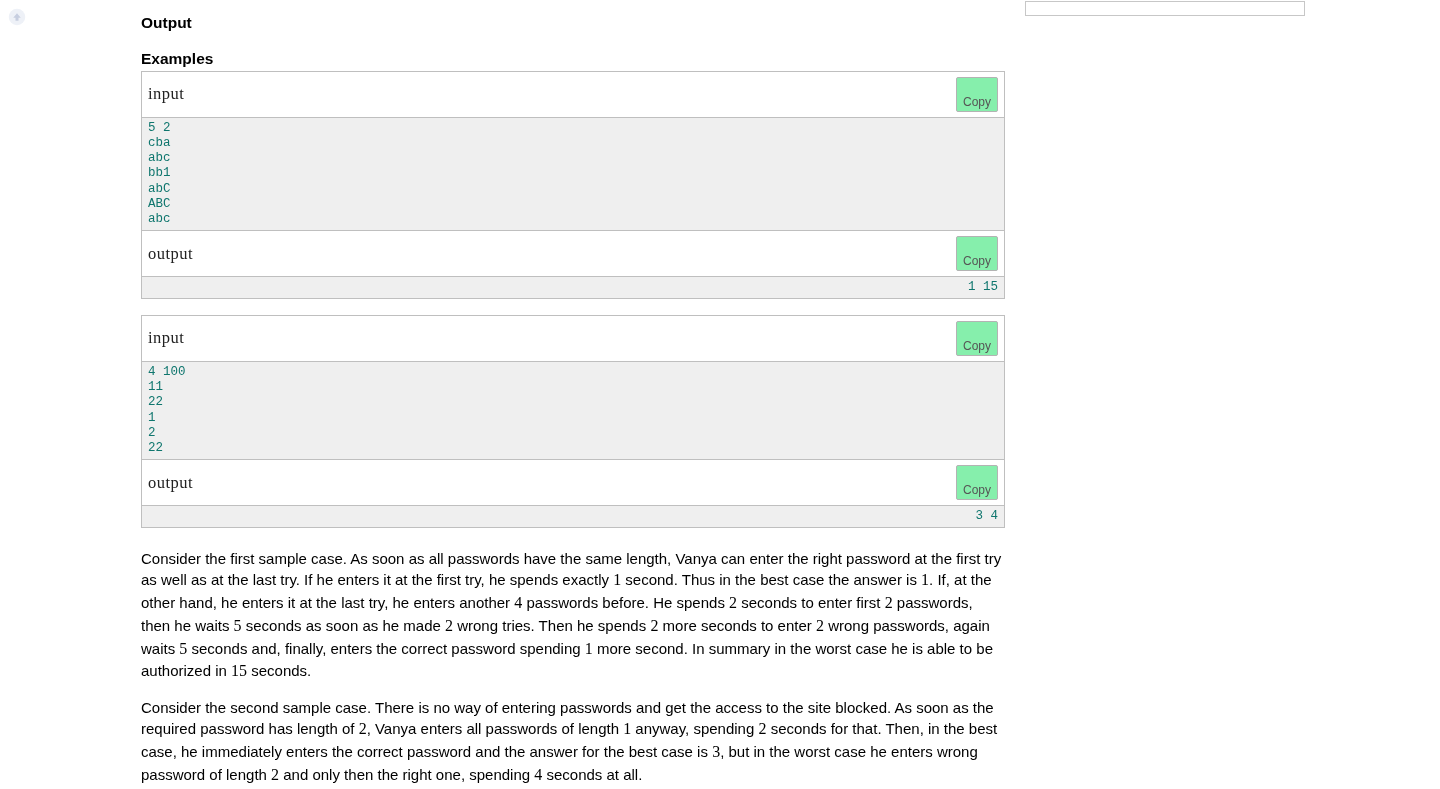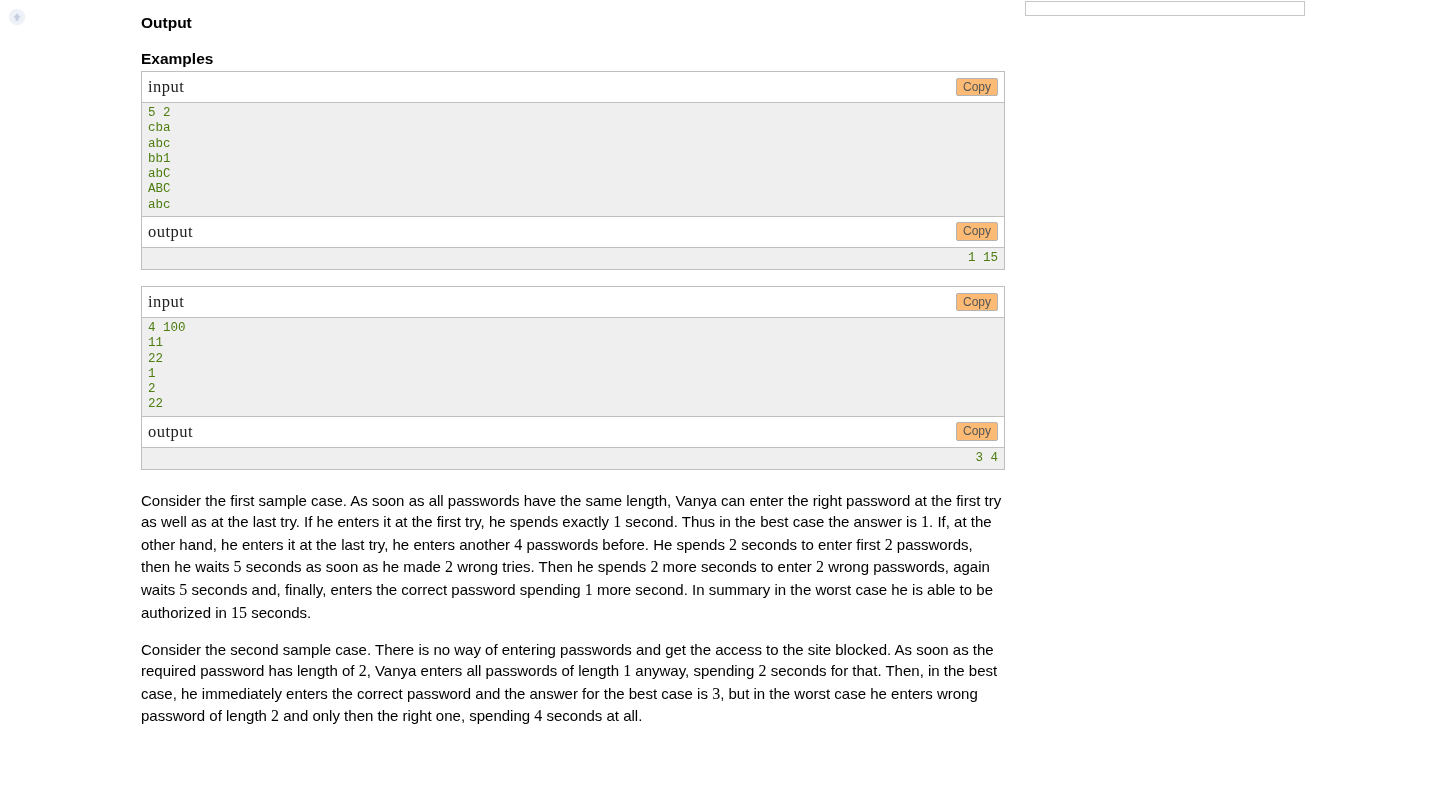--- a/index.html
+++ b/index.html
@@ -67,34 +67,34 @@
   .sample-header-label {
     font-family: Liberation Serif, serif;
     font-size: 16.5px;
     letter-spacing: 0.5px;
     color: #222;
   }
   .copy-btn {
     font-family: -apple-system, BlinkMacSystemFont, "Segoe UI", Helvetica, Arial, sans-serif;
     font-size: 12px;
     color: #555;
-    background: #fdba74;
+    background: #86efac;
     border: 1px solid #b3b3b3;
     border-radius: 2px;
-    padding: 1px 6px 0px 6px;
+    padding: 17px 6px 0px 6px;
     cursor: pointer;
     line-height: 1.3;
   }
   .sample-body {
     background: #efefef;
     padding: 3px 6px 3px 6px;
     font-family: "Menlo", "Consolas", "Courier New", monospace;
     font-size: 12.5px;
     line-height: 1.22;
-    color: #4d7c0f;
+    color: #0f766e;
     white-space: pre;
     border-bottom: 1px solid #bfbfbf;
   }
   .sample-body:last-child { border-bottom: none; text-align: right; }
   .mathnum {
     font-family: Georgia, "Times New Roman", serif;
     font-size: 16px;
   }
   .note-text { line-height: 1.42; margin: 0 0 14px 0; }
 </style>

